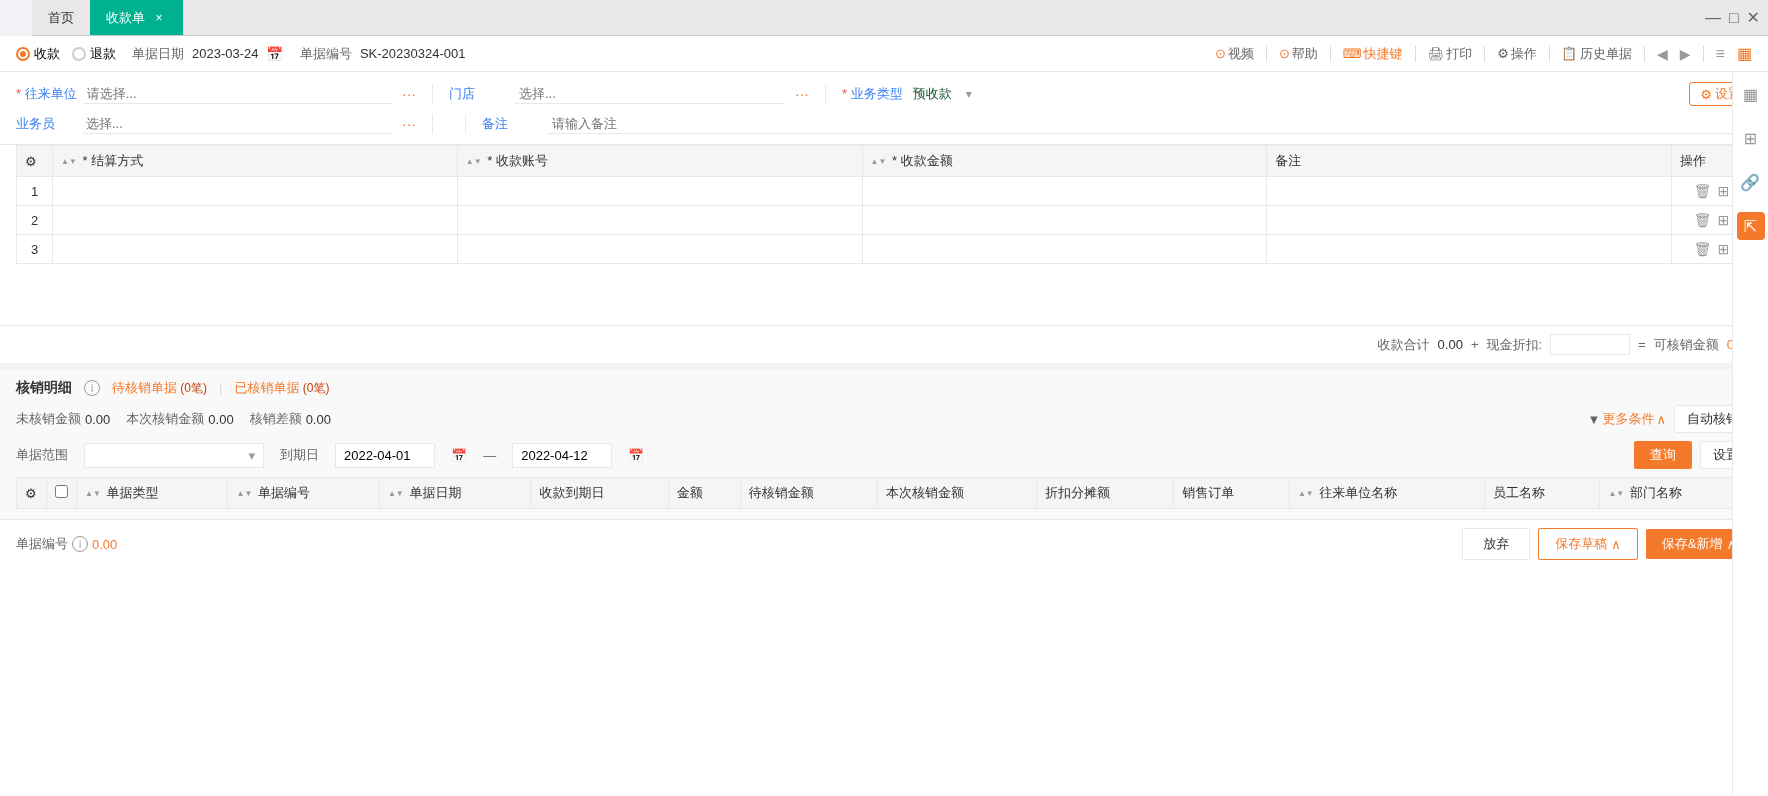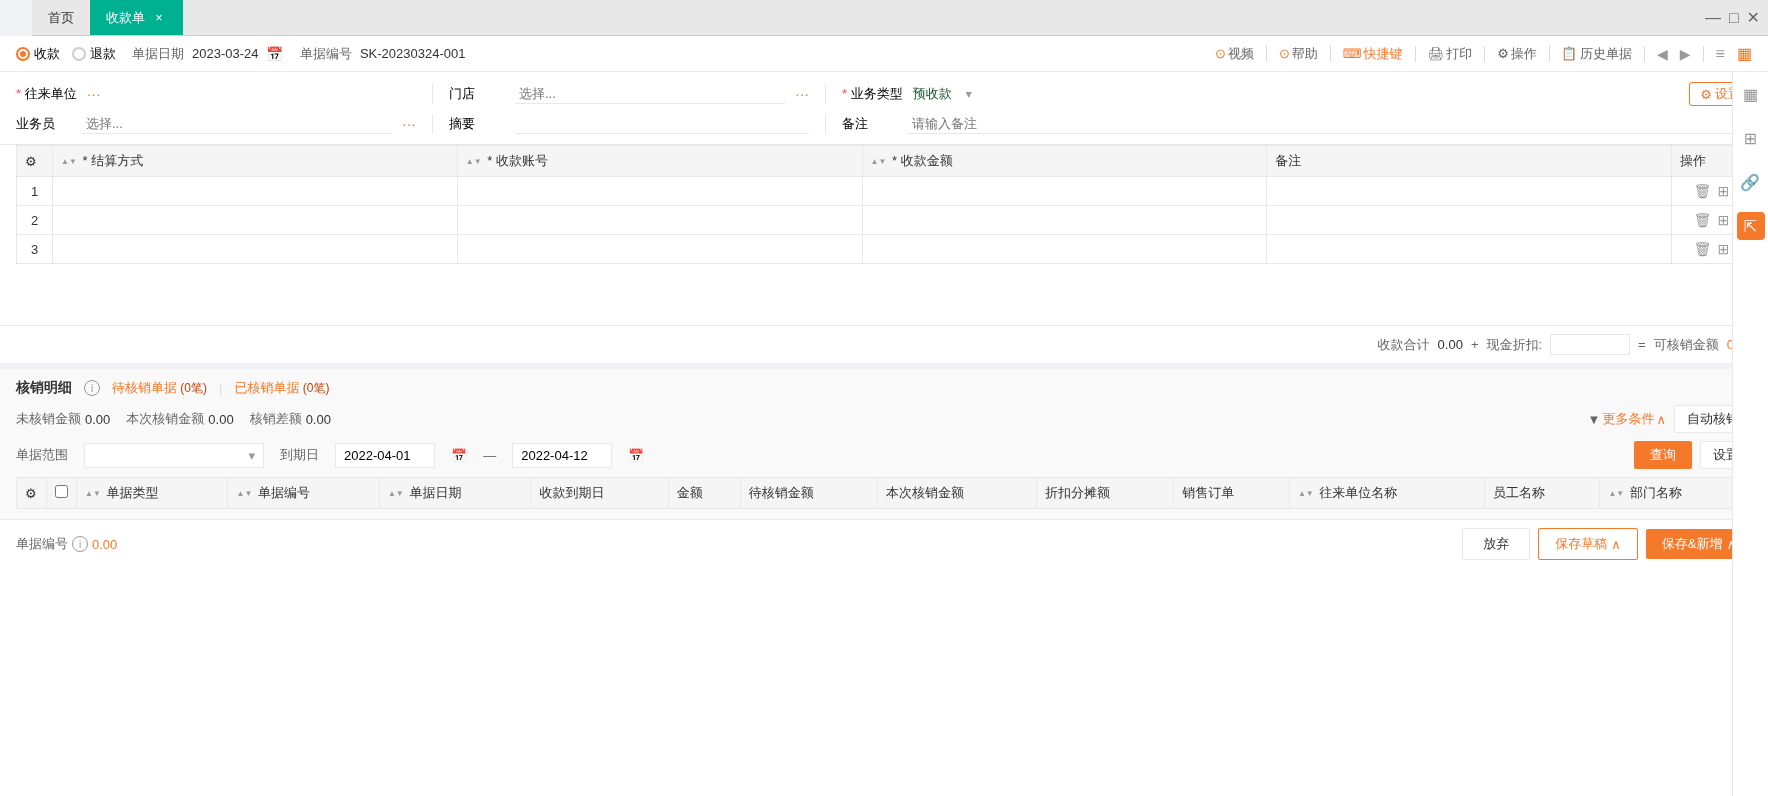--- a/index.html
+++ b/index.html
@@ -102,21 +102,21 @@
     }
     .form-row {
       display: flex; align-items: center; gap: 0;
     }
     .form-field {
       display: flex; align-items: center;
       flex: 1;
       gap: 6px;
     }
     .form-label {
-      color: #000000;
+      color: #3b82f6;
       white-space: nowrap;
       min-width: 60px;
     }
     .form-label.required::before {
       content: '* ';
       color: #ff4d4f;
     }
     .form-input {
       flex: 1;
       border: none;
@@ -468,20 +468,21 @@
       <span style="font-size:16px;color:#999;">≡</span>
       <span style="font-size:16px;color:#f5792a;">▦</span>
     </div>
   </div>
 
   <div class="form-area">
     <div class="form-row">
 
       <div class="form-field" style="max-width:400px;">
         <span class="form-label required">往来单位</span>
+        <input class="form-input" type="text" style="color: rgb(153, 153, 153);" placeholder="请选择...">
         <span class="more-icon">···</span>
       </div>
       <div class="field-divider"></div>
 
       <div class="form-field" style="max-width:360px;">
         <span class="form-label">门店</span>
         <input class="form-input" type="text" style="color: rgb(153, 153, 153);" placeholder="选择...">
         <span class="more-icon">···</span>
       </div>
       <div class="field-divider"></div>
@@ -500,24 +501,20 @@
     </div>
     <div class="form-row">
 
       <div class="form-field" style="max-width:400px;">
         <span class="form-label">业务员</span>
         <input class="form-input" type="text" style="color: rgb(153, 153, 153);" placeholder="选择...">
         <span class="more-icon">···</span>
       </div>
       <div class="field-divider"></div>
 
-      <div class="form-field" style="max-width:360px;">
-        <span class="form-label">摘要</span>
-        <input class="form-input" type="text" style="color: rgb(153, 153, 153);">
-      </div>
       <div class="field-divider"></div>
 
       <div class="form-field">
         <span class="form-label">备注</span>
         <input class="form-input" type="text" style="color: rgb(153, 153, 153);" placeholder="请输入备注">
       </div>
     </div>
   </div>
 
   <div class="table-area" style="max-height:180px; overflow-y:auto; padding-bottom:0;">

